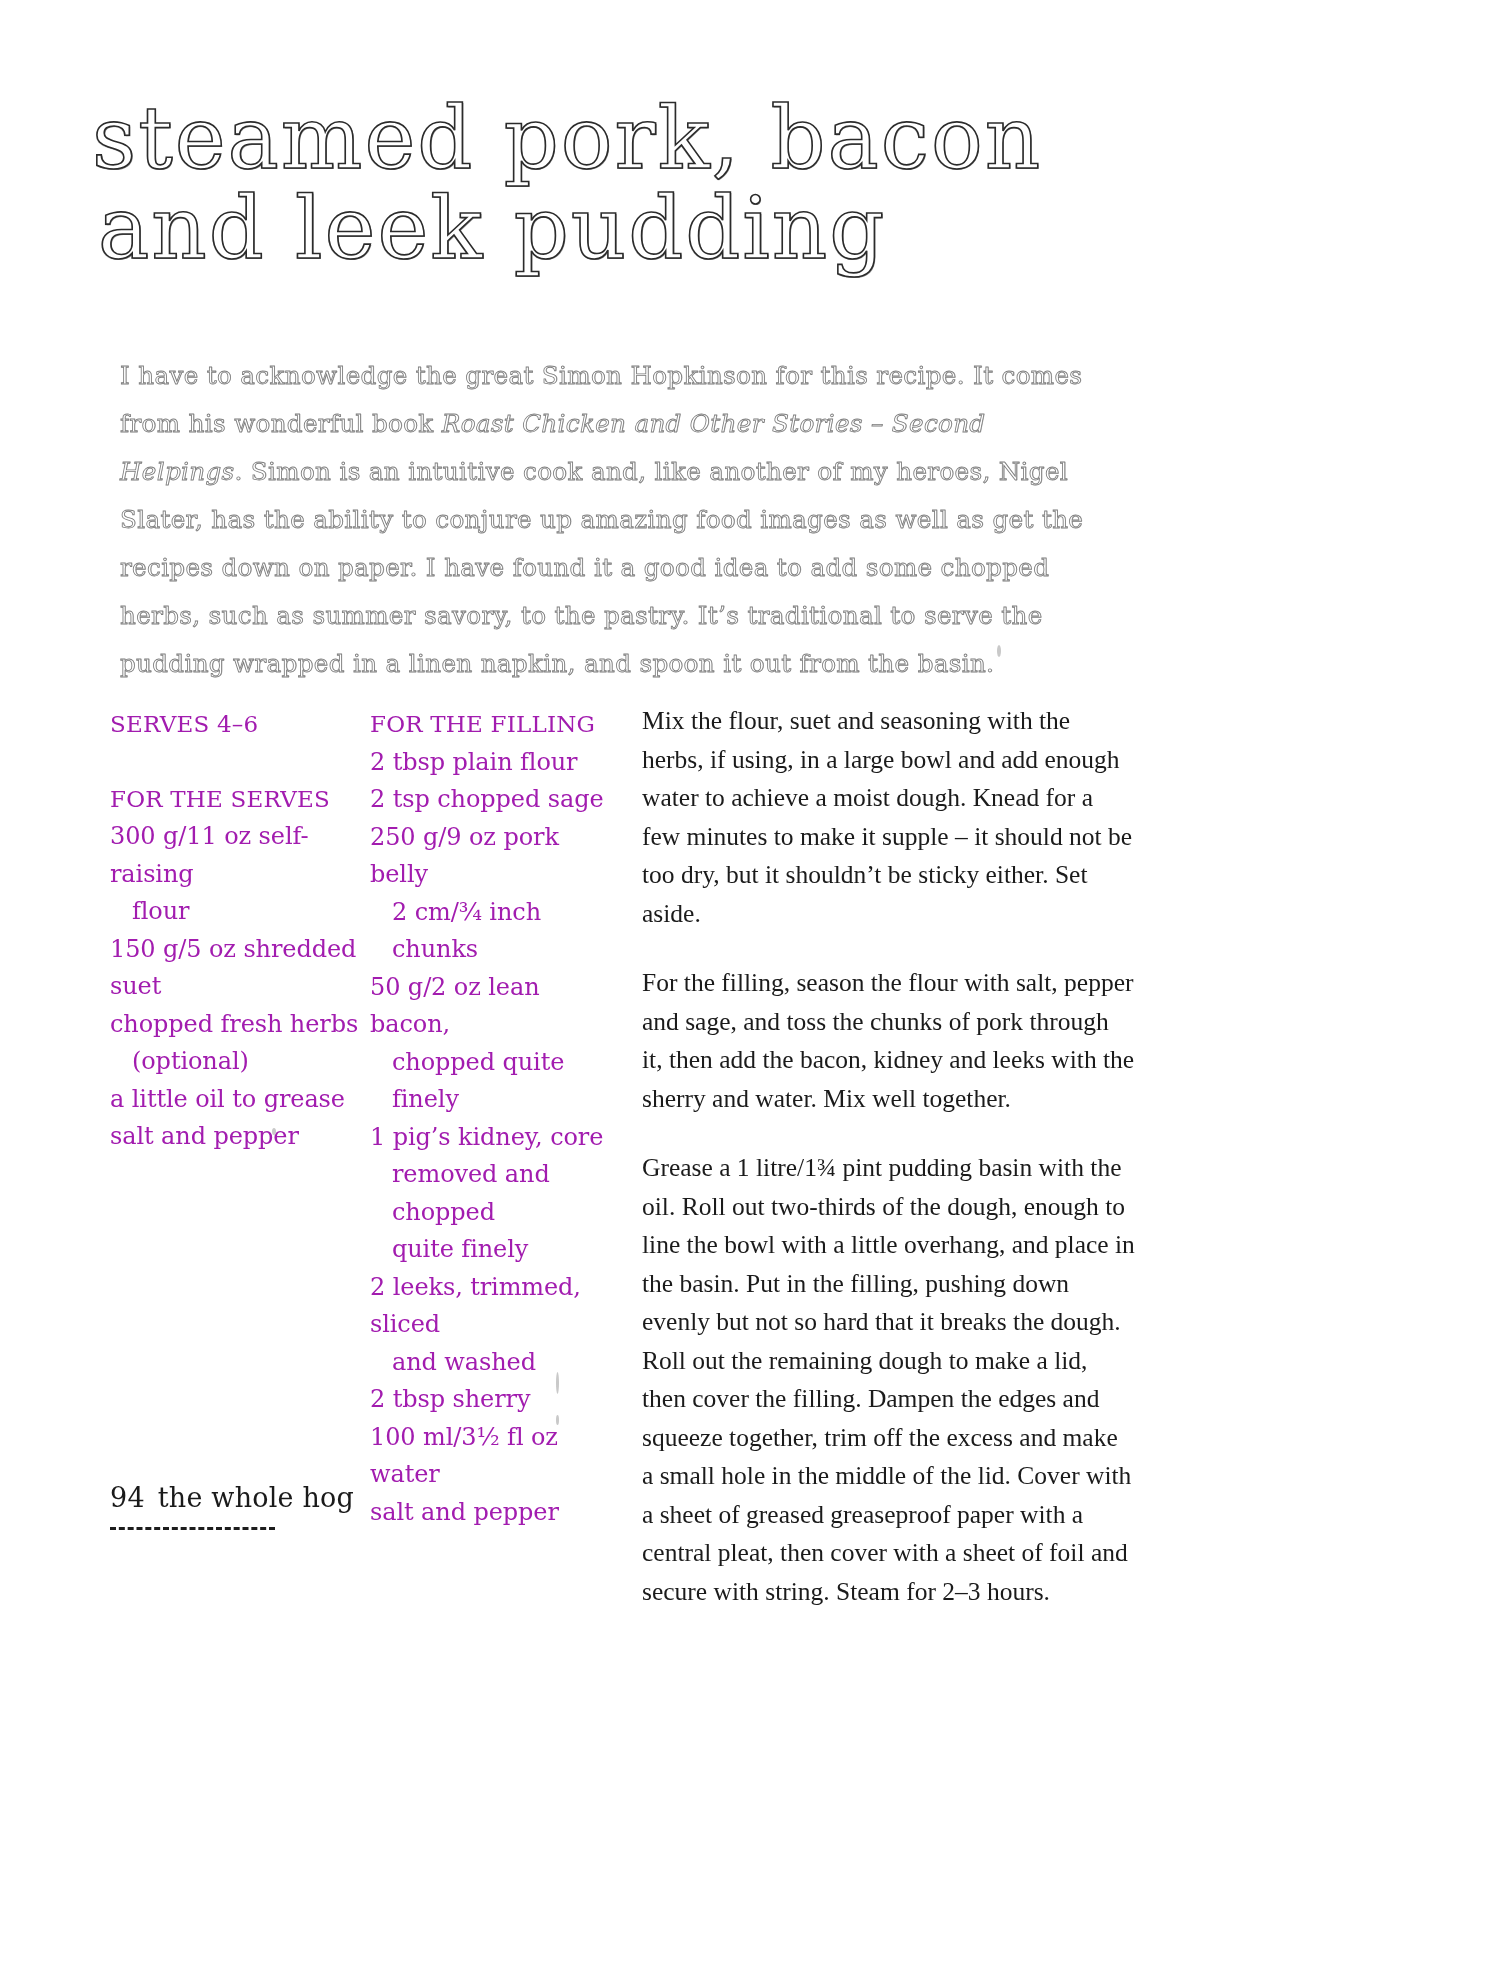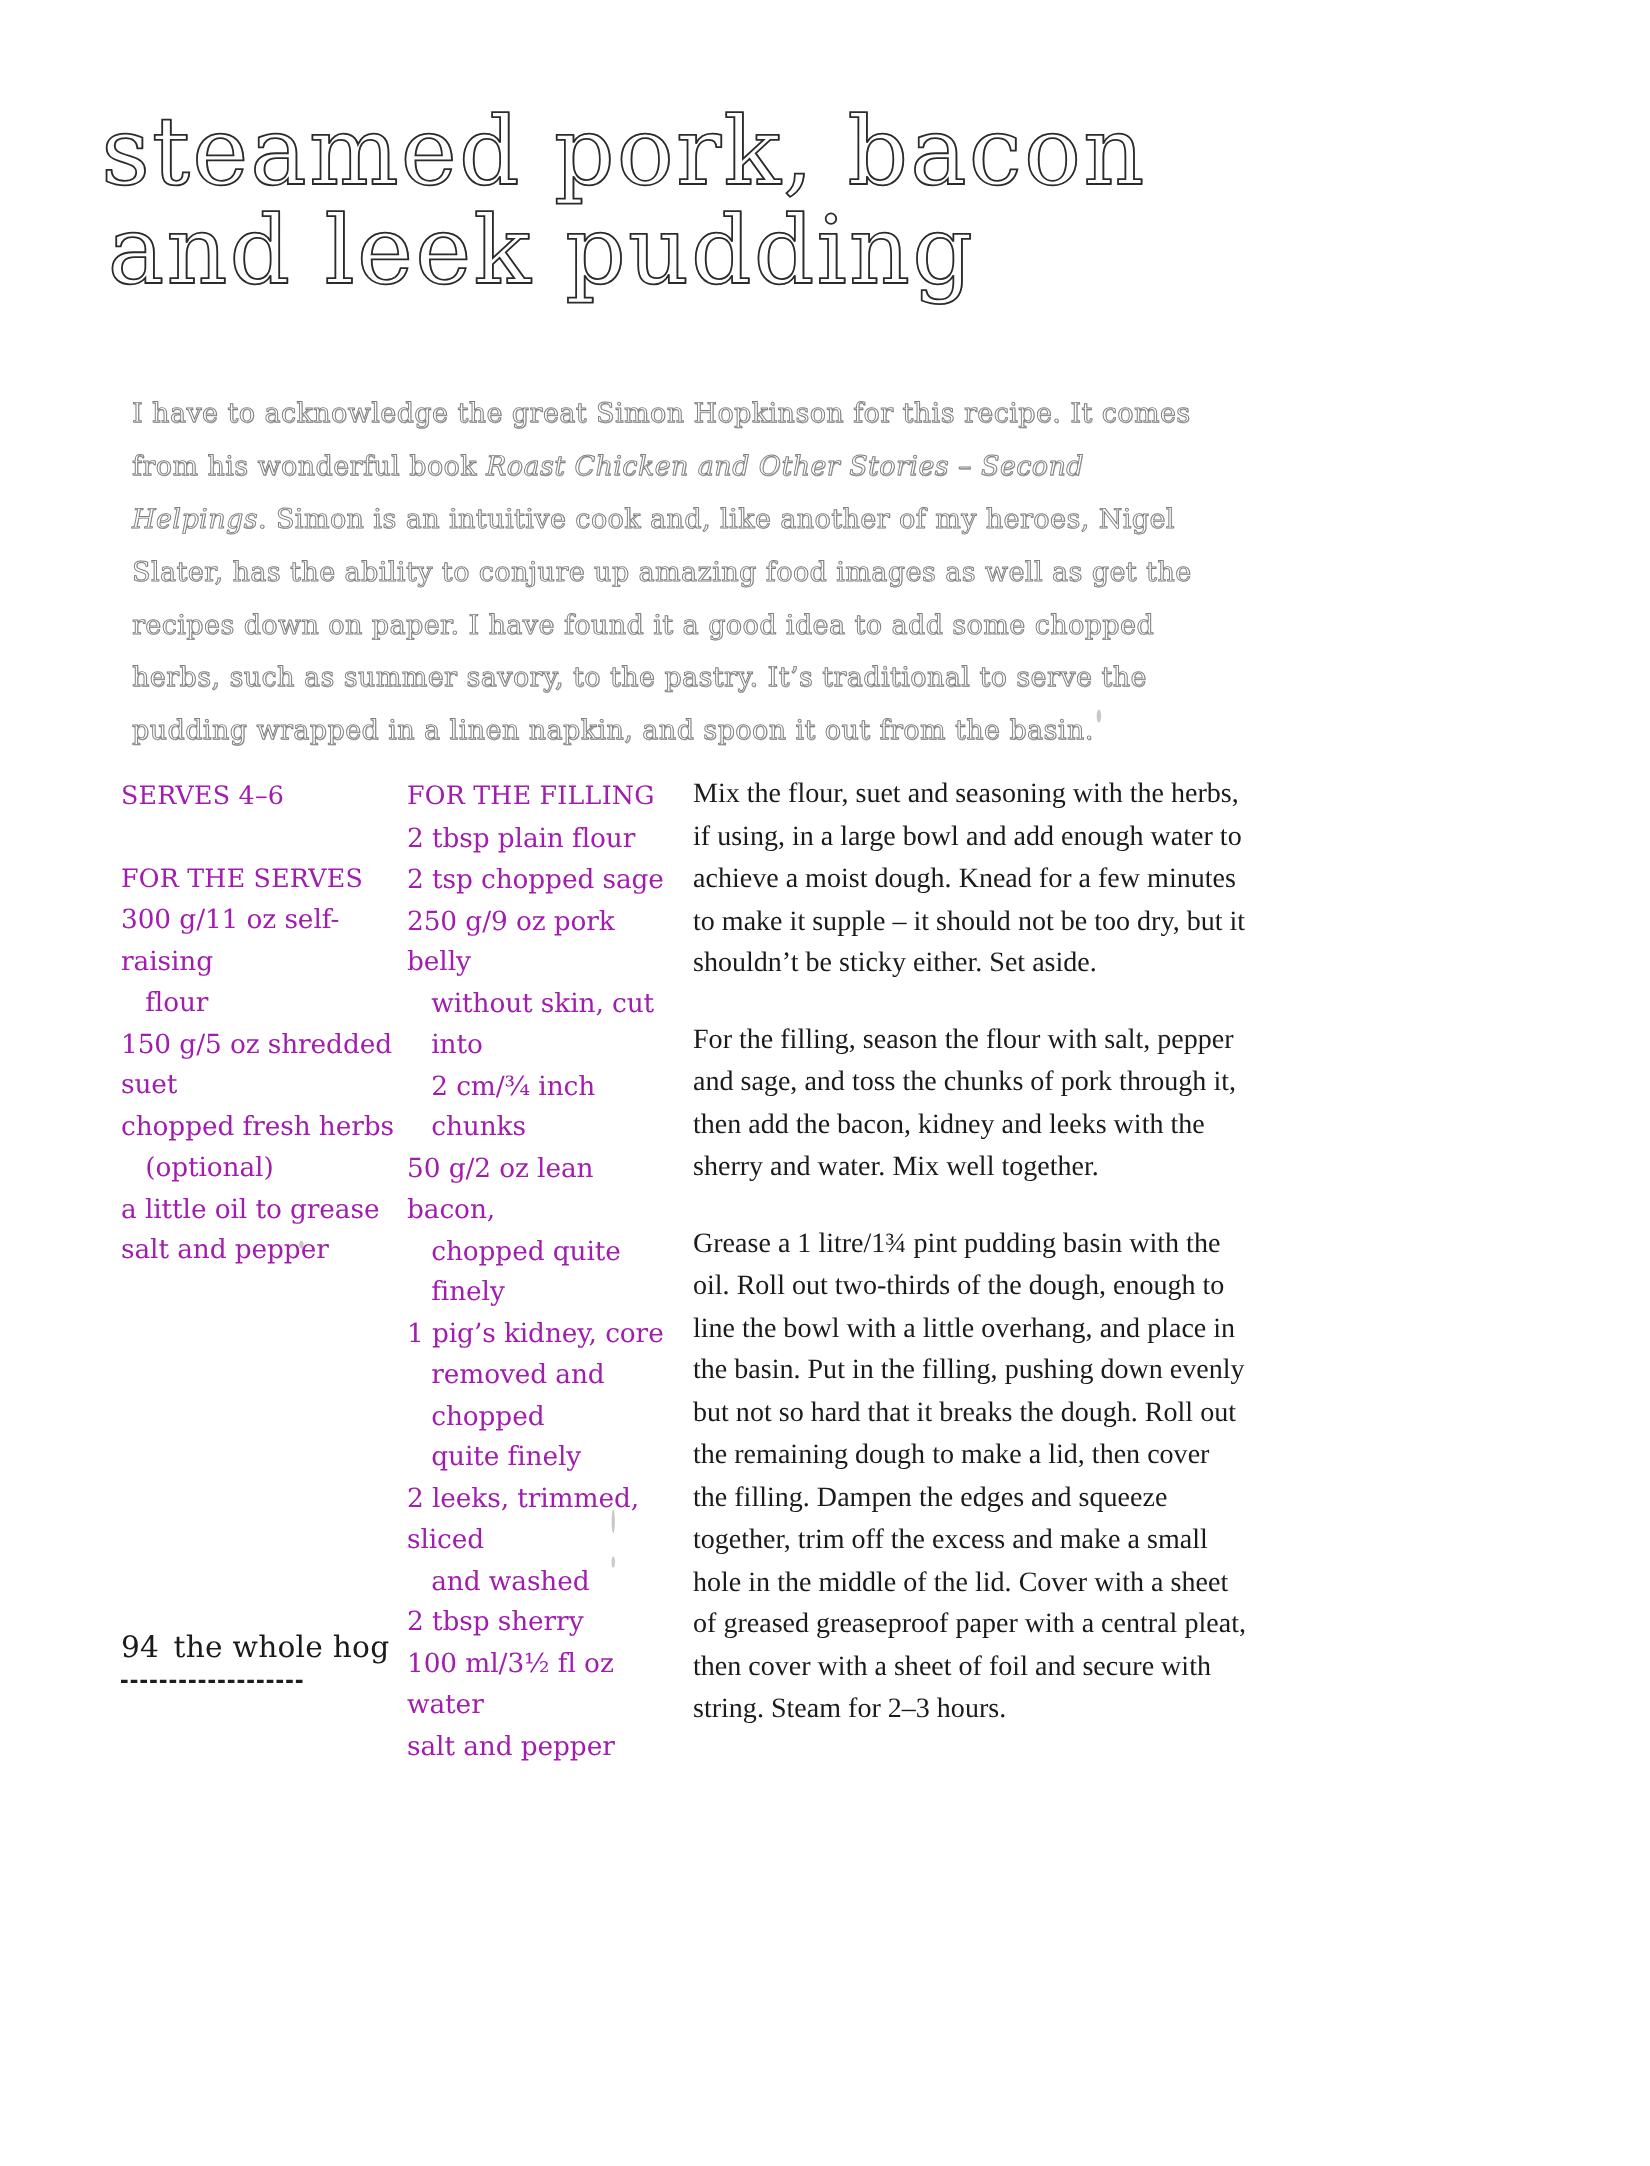--- a/index.html
+++ b/index.html
@@ -95,21 +95,21 @@
   .col-method{
     left:630px;
     top:702px;
     width:505px;
     font-family:"Liberation Serif", serif;
     font-size:25.5px;
     line-height:38.5px;
     color:#1b1b1b;
   }
   .col-method p{
-    margin:0 0 31px 0;
+    margin:0 0 31px 12px;
   }
 
   
   .footer{
     position:absolute;
     left:110px;
     top:1482px;
     font-family:"DejaVu Serif", serif;
     font-size:27px;
     color:#1a1a1a;
@@ -156,21 +156,20 @@
     <div class="ing-item indent">(optional)</div>
     <div class="ing-item">a little oil to grease</div>
     <div class="ing-item">salt and pepper</div>
   </div>
 
   <div class="col col-ingredients col-filling">
     <div class="ing-head">FOR THE FILLING</div>
     <div class="ing-item">2 tbsp plain flour</div>
     <div class="ing-item">2 tsp chopped sage</div>
     <div class="ing-item">250 g/9 oz pork belly</div>
-    <div class="ing-item indent">without skin, cut into</div>
     <div class="ing-item indent">2 cm/¾ inch chunks</div>
     <div class="ing-item">50 g/2 oz lean bacon,</div>
     <div class="ing-item indent">chopped quite finely</div>
     <div class="ing-item">1 pig’s kidney, core</div>
     <div class="ing-item indent">removed and chopped</div>
     <div class="ing-item indent">quite finely</div>
     <div class="ing-item">2 leeks, trimmed, sliced</div>
     <div class="ing-item indent">and washed</div>
     <div class="ing-item">2 tbsp sherry</div>
     <div class="ing-item">100 ml/3½ fl oz water</div>

